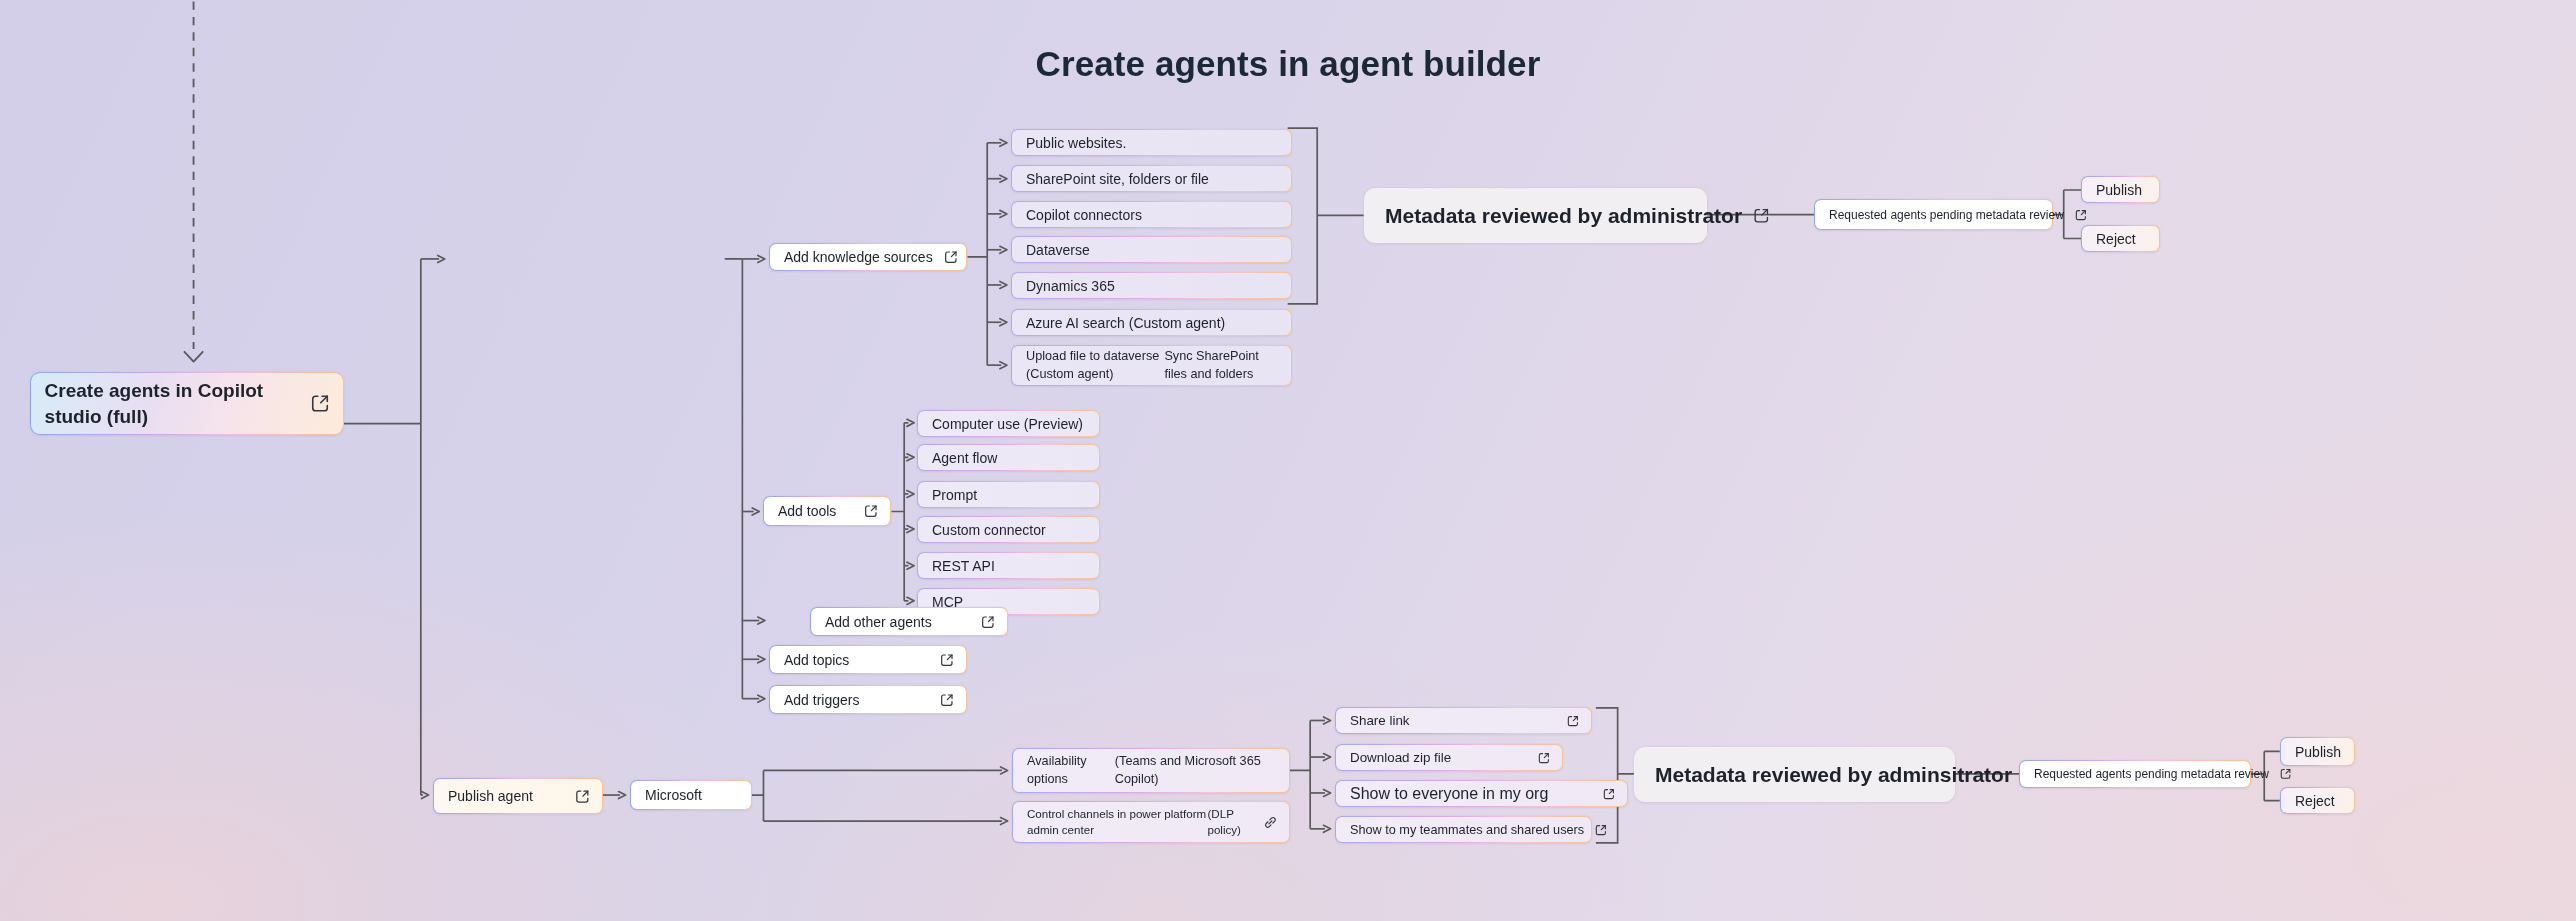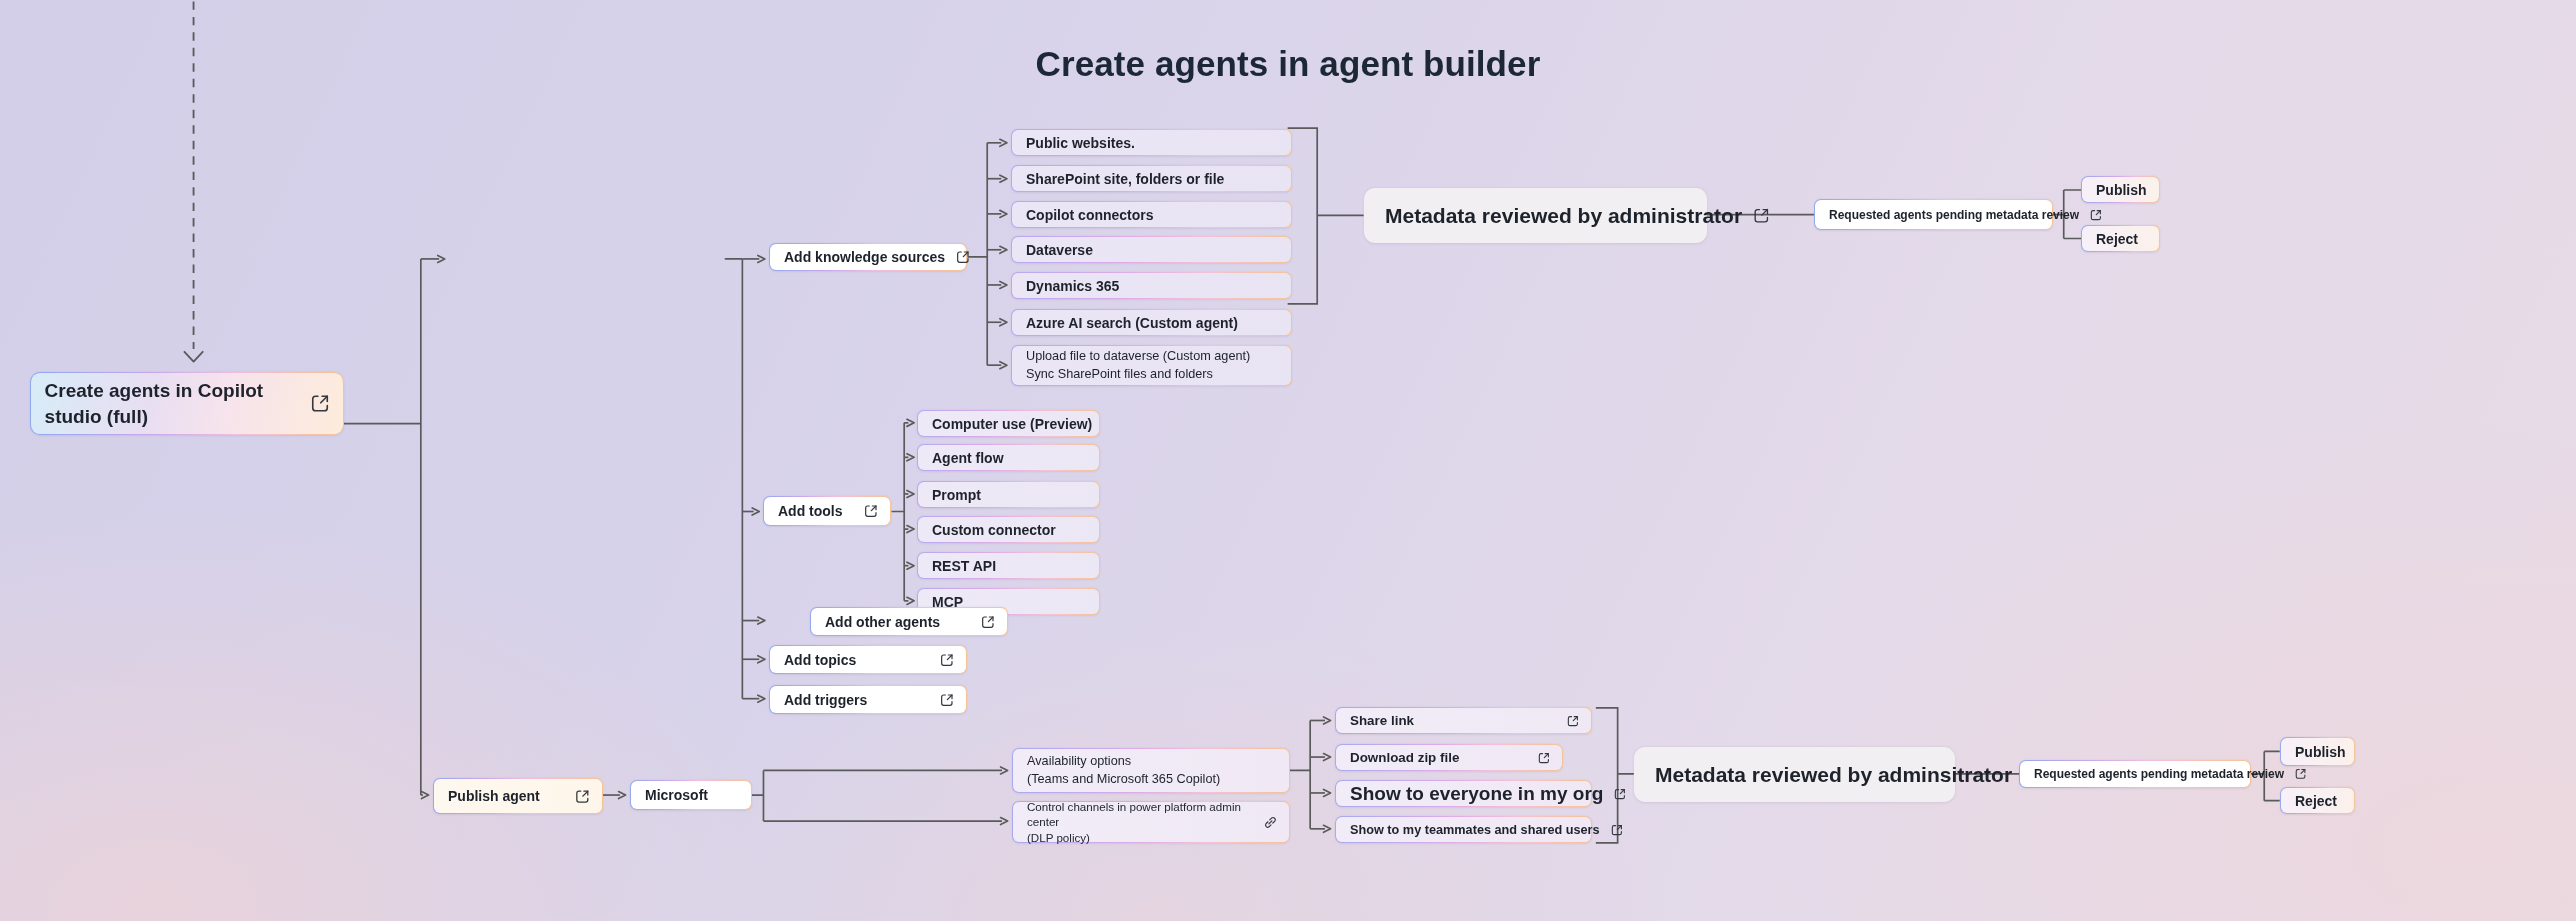--- a/index.html
+++ b/index.html
@@ -29,23 +29,23 @@
     display:flex;align-items:center;
     box-sizing:border-box;
     padding:0 11.3px 0 14px;
     border:1.4px solid transparent;
     border-radius:7px;
     background:linear-gradient(#fff,#fff) padding-box,
                linear-gradient(90deg,#94a9ef 0%,#c9a9ea 30%,#f0bfe0 55%,#f6c494 100%) border-box;
     font-size:14px;
     box-shadow:0 0.7px 2.1px rgba(80,60,110,.10);
   }
-  .node .lbl{white-space:nowrap;font-weight:bold;}
+  .node .lbl{white-space:nowrap;}
   .node.wrap .lbl{white-space:normal;line-height:1.32;}
-  .node .lines{display:flex;flex-direction:column;line-height:1.35;}
+  .node .lines{display:flex;flex-direction:row;line-height:1.35;}
   .grow{flex:1;}
   
   .root{
     border-radius:9.9px;
     background:linear-gradient(105deg,#d7ecf8 0%,#e8def2 38%,#f6e3ec 62%,#fdecdb 100%) padding-box,
                linear-gradient(90deg,#8fa8f0 0%,#c9a9ea 40%,#f0bfe0 65%,#f6c494 100%) border-box;
     font-size:19px;font-weight:700;
   }
   .cream{
     background:linear-gradient(90deg,#fdf8f0,#fef6ea) padding-box,
@@ -345,21 +345,21 @@
   <div class="node lav3" style="left:1335px;top:744px;width:228px;height:27px;font-size:13.4px">
     <span class="lbl grow">Download zip file</span>
     <span class="ic">
       <svg width="14" height="14" viewBox="0 0 24 24" fill="none" stroke="#33373e" stroke-width="1.9" stroke-linecap="round" stroke-linejoin="round">
         <path d="M9.5 4.5 H7 a3 3 0 0 0 -3 3 v9.5 a3 3 0 0 0 3 3 h9.5 a3 3 0 0 0 3 -3 V14.5"></path>
         <path d="M14 4.5 h5.5 V10"></path>
           <path d="M19.5 4.5 L12.5 11.5"></path>
       </svg>
     </span>
   </div>
-  <div class="node lav3" style="left:1335px;top:780px;width:257px;height:27px;font-size:19px">
+  <div class="node lav3" style="left:1335px;top:780px;width:293px;height:27px;font-size:16px">
     <span class="lbl grow">Show to everyone in my org</span>
     <span class="ic">
       <svg width="14" height="14" viewBox="0 0 24 24" fill="none" stroke="#33373e" stroke-width="1.9" stroke-linecap="round" stroke-linejoin="round">
         <path d="M9.5 4.5 H7 a3 3 0 0 0 -3 3 v9.5 a3 3 0 0 0 3 3 h9.5 a3 3 0 0 0 3 -3 V14.5"></path>
         <path d="M14 4.5 h5.5 V10"></path>
           <path d="M19.5 4.5 L12.5 11.5"></path>
       </svg>
     </span>
   </div>
   <div class="node lav3" style="left:1335px;top:816px;width:257px;height:27px;font-size:12.7px">

